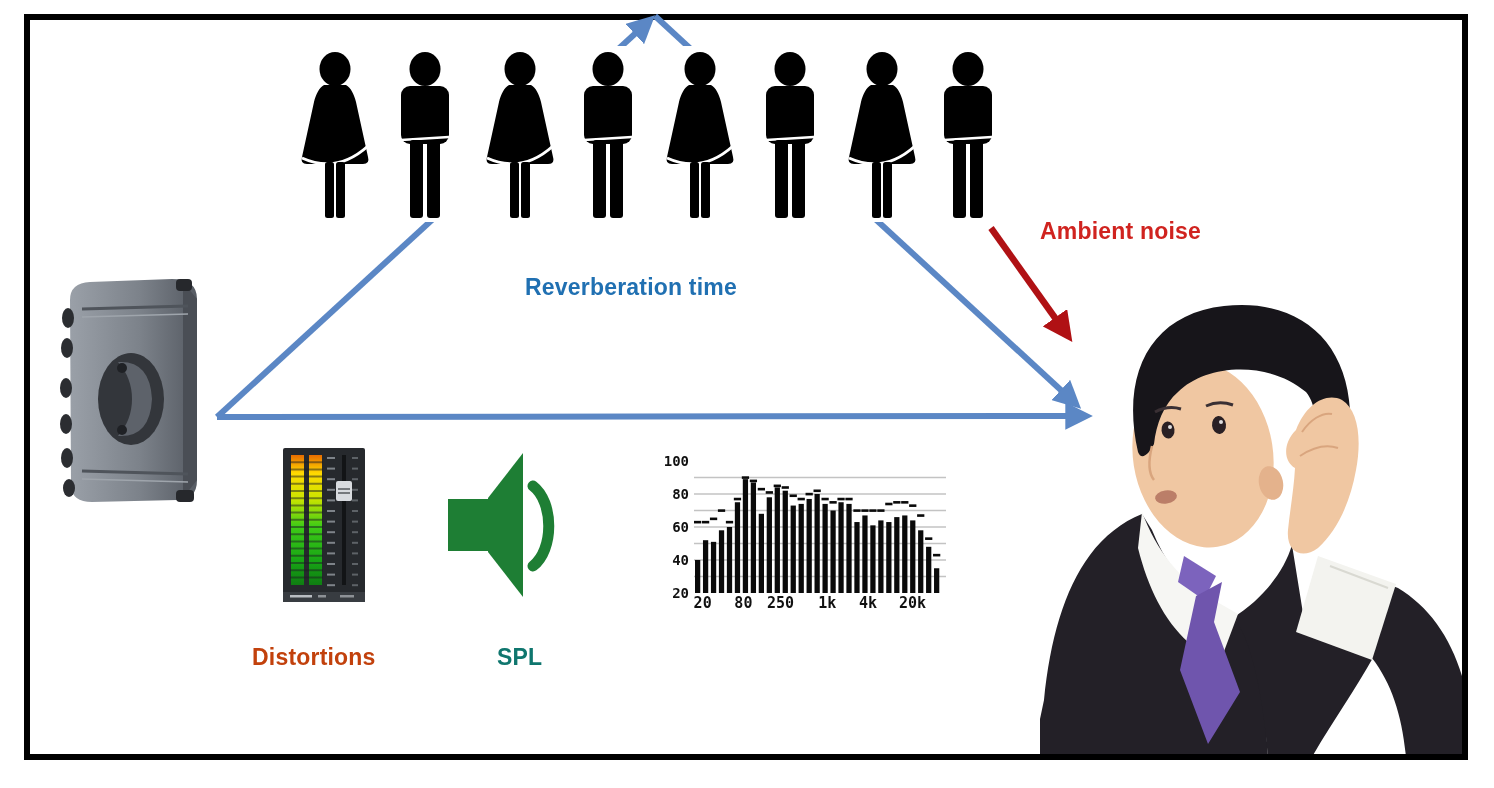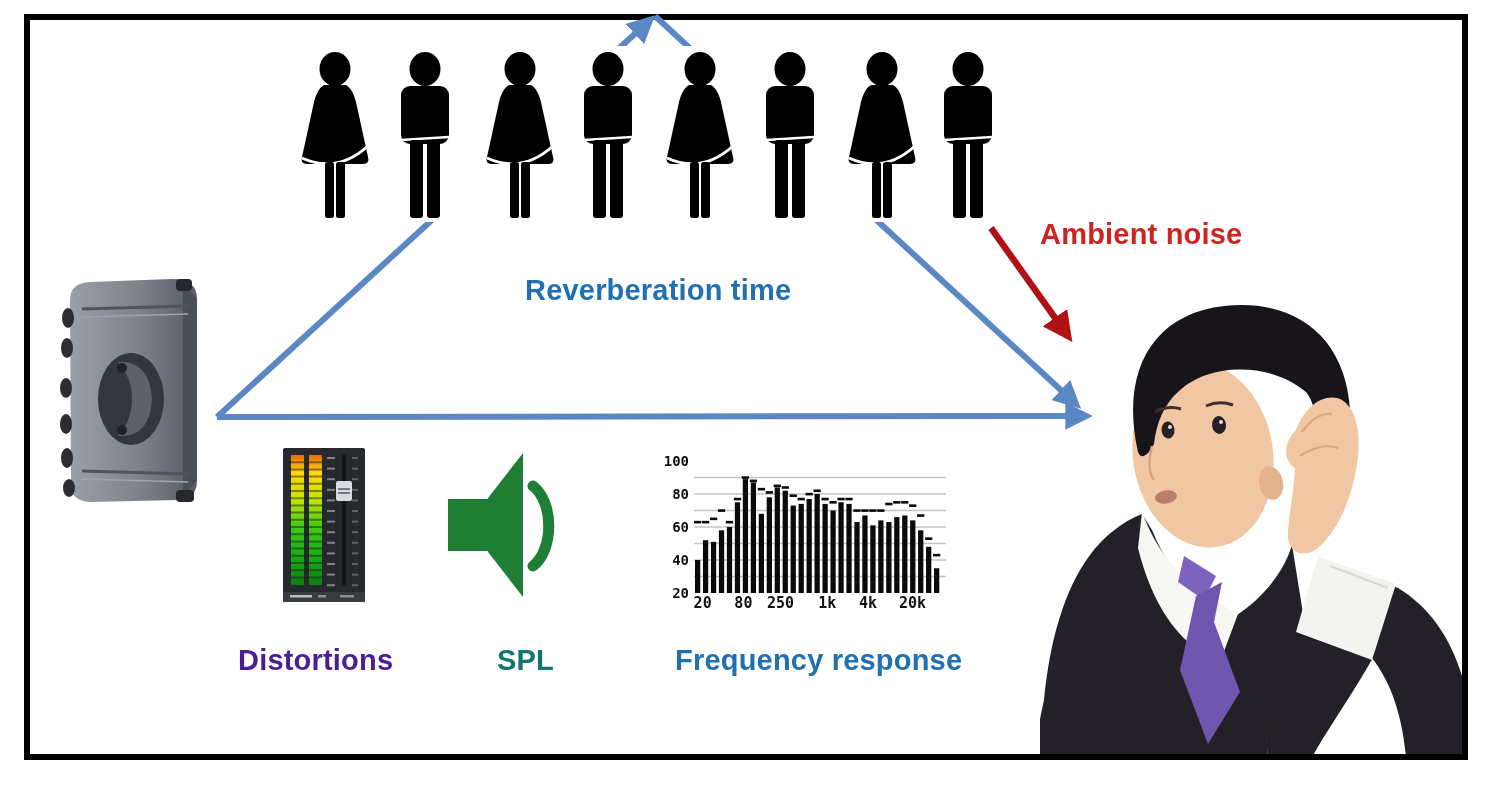--- a/index.html
+++ b/index.html
@@ -1,21 +1,21 @@
 <!DOCTYPE html>
 <html><head>
 <meta charset="utf-8">
 <style>
   html,body{margin:0;padding:0;background:#fff;}
   .canvas{position:relative;width:1494px;height:788px;background:#ffffff;overflow:hidden;
           font-family:"Liberation Sans",sans-serif;}
   .frame{position:absolute;left:24px;top:14px;width:1444px;height:746px;
          border:6px solid #000;box-sizing:border-box;}
   .stage{position:absolute;left:0;top:0;width:1494px;height:788px;}
-  .lbl{position:absolute;font-size:29px;font-weight:600;letter-spacing:.2px;white-space:nowrap;}
+  .lbl{position:absolute;font-size:23px;font-weight:600;letter-spacing:.2px;white-space:nowrap;}
 </style>
 </head>
 <body>
 
 <div class="canvas">
   <div class="frame"></div>
 
   <svg class="stage" viewBox="0 0 1494 788">
     <defs>
       <marker id="mBlue" viewBox="0 0 10 10" refX="7.5" refY="5" markerWidth="4.6" markerHeight="4.6" orient="auto-start-reverse">
@@ -288,16 +288,15 @@
       <g>
         <path d="M1296,430 C1306,404 1326,392 1342,400 C1358,410 1362,438 1356,470 C1350,504 1336,532 1318,548 C1302,560 1286,552 1288,530 C1290,510 1294,488 1295,468 C1284,462 1282,444 1296,430 Z" fill="#f0c7a2"></path>
         <path d="M1302,432 C1310,420 1322,412 1332,414" stroke="#d9a57e" stroke-width="2" fill="none"></path>
         <path d="M1300,456 C1312,448 1326,444 1338,448" stroke="#d9a57e" stroke-width="2" fill="none"></path>
       </g>
     </g>
   </svg>
 
   <div class="lbl" style="left: 525px; top: 274px; color: rgb(32, 112, 178);">Reverberation time</div>
   <div class="lbl" style="left: 1040px; top: 218px; color: rgb(208, 35, 31);">Ambient noise</div>
-  <div class="lbl" style="left: 238px; top: 644px; color: #4c1d95;">Distortions</div>
+  <div class="lbl" style="left: 252px; top: 644px; color: #c2410c;">Distortions</div>
   <div class="lbl" style="left: 497px; top: 644px; color: #0f766e;">SPL</div>
-  <div class="lbl" style="left: 675px; top: 644px; color: rgb(32, 112, 178);">Frequency response</div>
 </div>
 
 </body></html>

